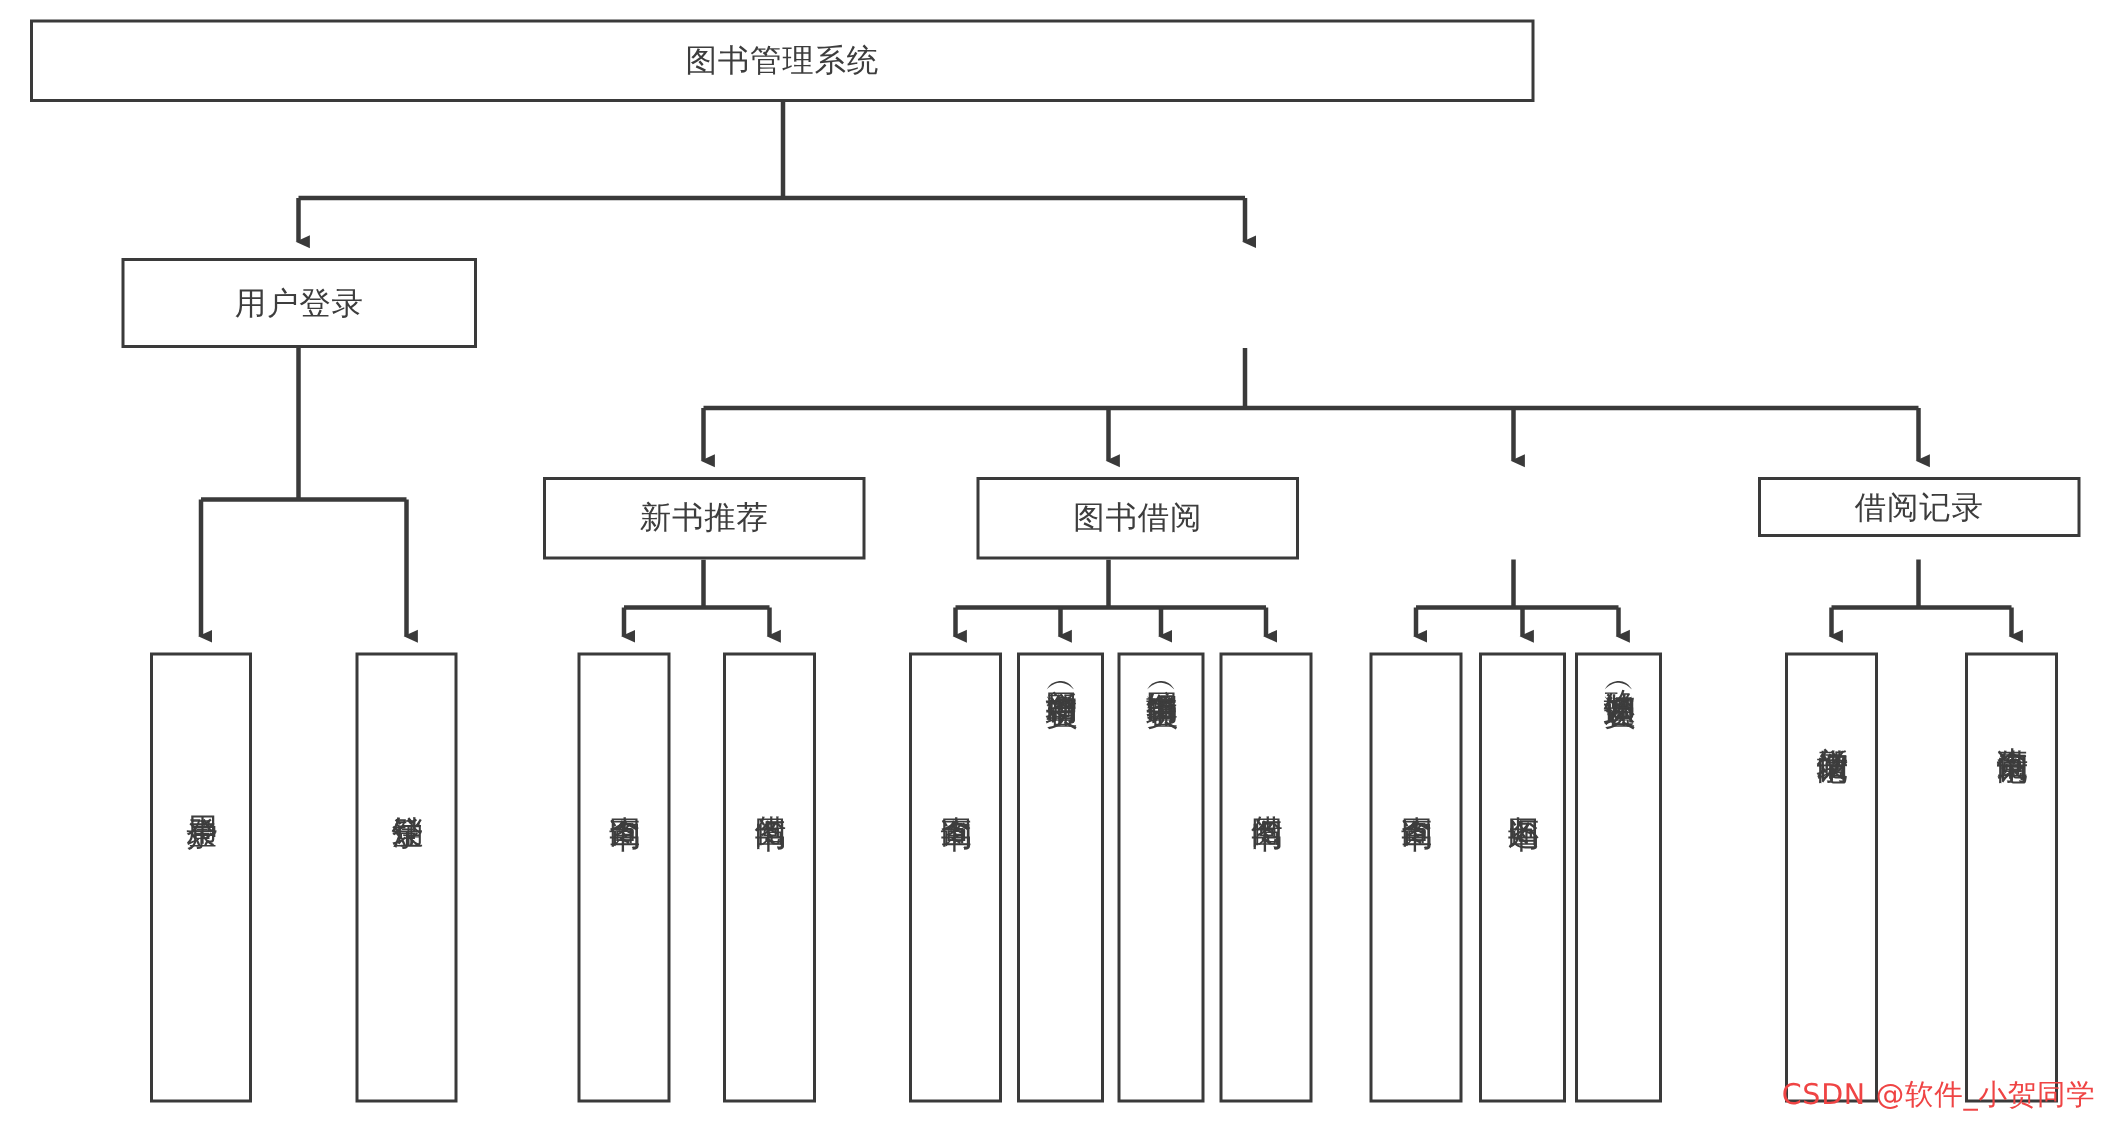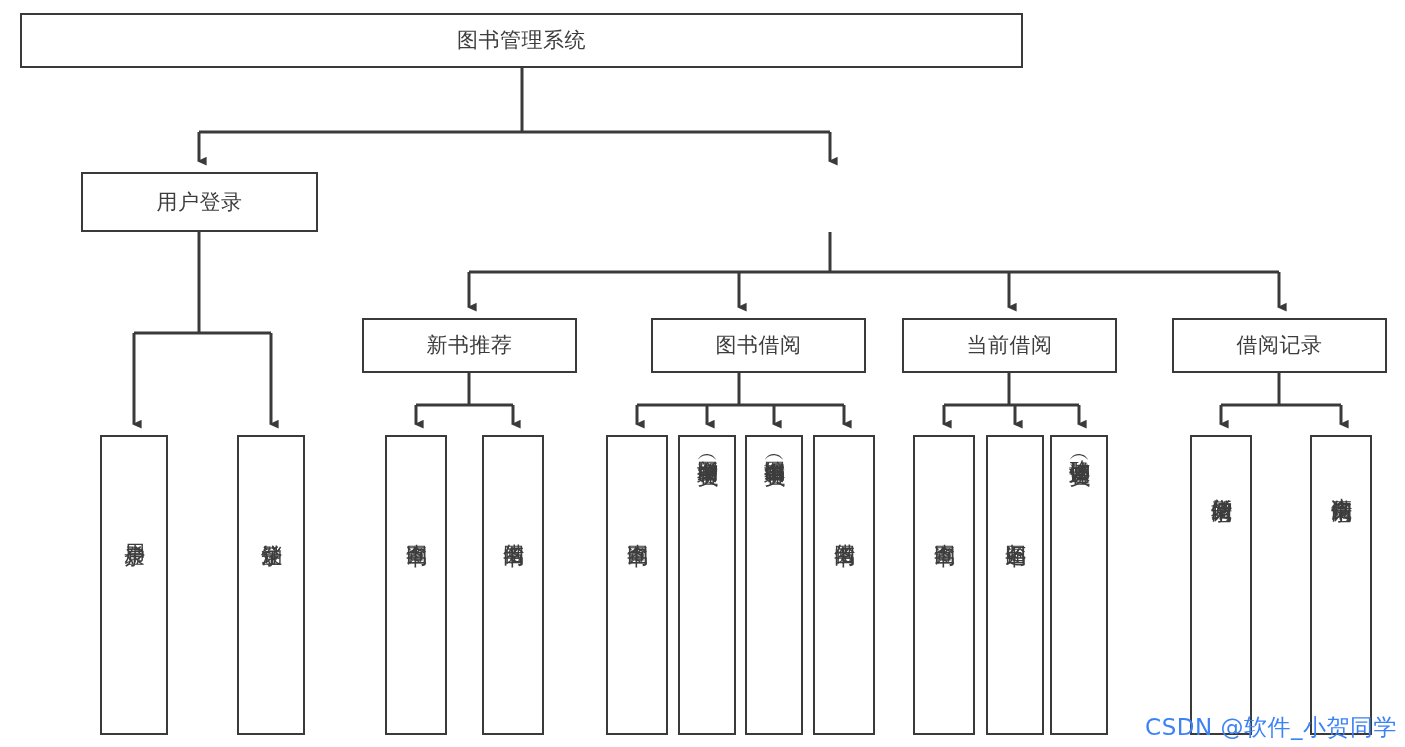--- a/index.html
+++ b/index.html
@@ -67,22 +67,22 @@
   .node.vertical.mid .label {
     margin-top: 40px;
   }
   .node.vertical.center .label {
     margin-top: 86px;
   }
   #watermark {
     position: absolute;
     right: 8px;
     bottom: 4px;
-    font-size: 23px;
-    color: #3b82f6;
+    font-size: 19px;
+    color: #ef4444;
     letter-spacing: 0.5px;
     white-space: nowrap;
     font-family: "DejaVu Sans", "Liberation Sans", sans-serif;
   }
 </style>
 </head>
 <body>
 
 <div id="diagram-root">
 
@@ -136,24 +136,21 @@
   <div class="node horizontal" id="node-l1-0" style="left: 81px; top: 172px; width: 237px; height: 60px;">
     <span class="label">用户登录</span>
   </div>
 
   <div class="node horizontal" id="node-l2-0" style="left: 362px; top: 318px; width: 215px; height: 55px;">
     <span class="label">新书推荐</span>
   </div>
   <div class="node horizontal" id="node-l2-1" style="left: 632px; top: 318px; width: 215px; height: 55px; margin-left: 19px;">
     <span class="label">图书借阅</span>
   </div>
-  <div class="node horizontal" id="node-l2-2" style="left: 902px; top: 318px; width: 215px; height: 55px;">
-    <span class="label">当前借阅</span>
-  </div>
-  <div class="node horizontal" id="node-l2-3" style="left: 1172px; top: 318px; width: 215px; height: 55px;">
+  <div class="node horizontal" id="node-l2-3" style="left: 1172px; top: 318px; width: 215px; height: 40px;">
     <span class="label">借阅记录</span>
   </div>
 
   <div class="node vertical center" id="node-leaf-0" style="left: 100px; top: 435px; width: 68px; height: 300px;">
     <span class="label">用户登录</span>
   </div>
   <div class="node vertical center" id="node-leaf-1" style="left: 237px; top: 435px; width: 68px; height: 300px;">
     <span class="label">注销登录</span>
   </div>
   <div class="node vertical center" id="node-leaf-2" style="left: 385px; top: 435px; width: 62px; height: 300px;">

